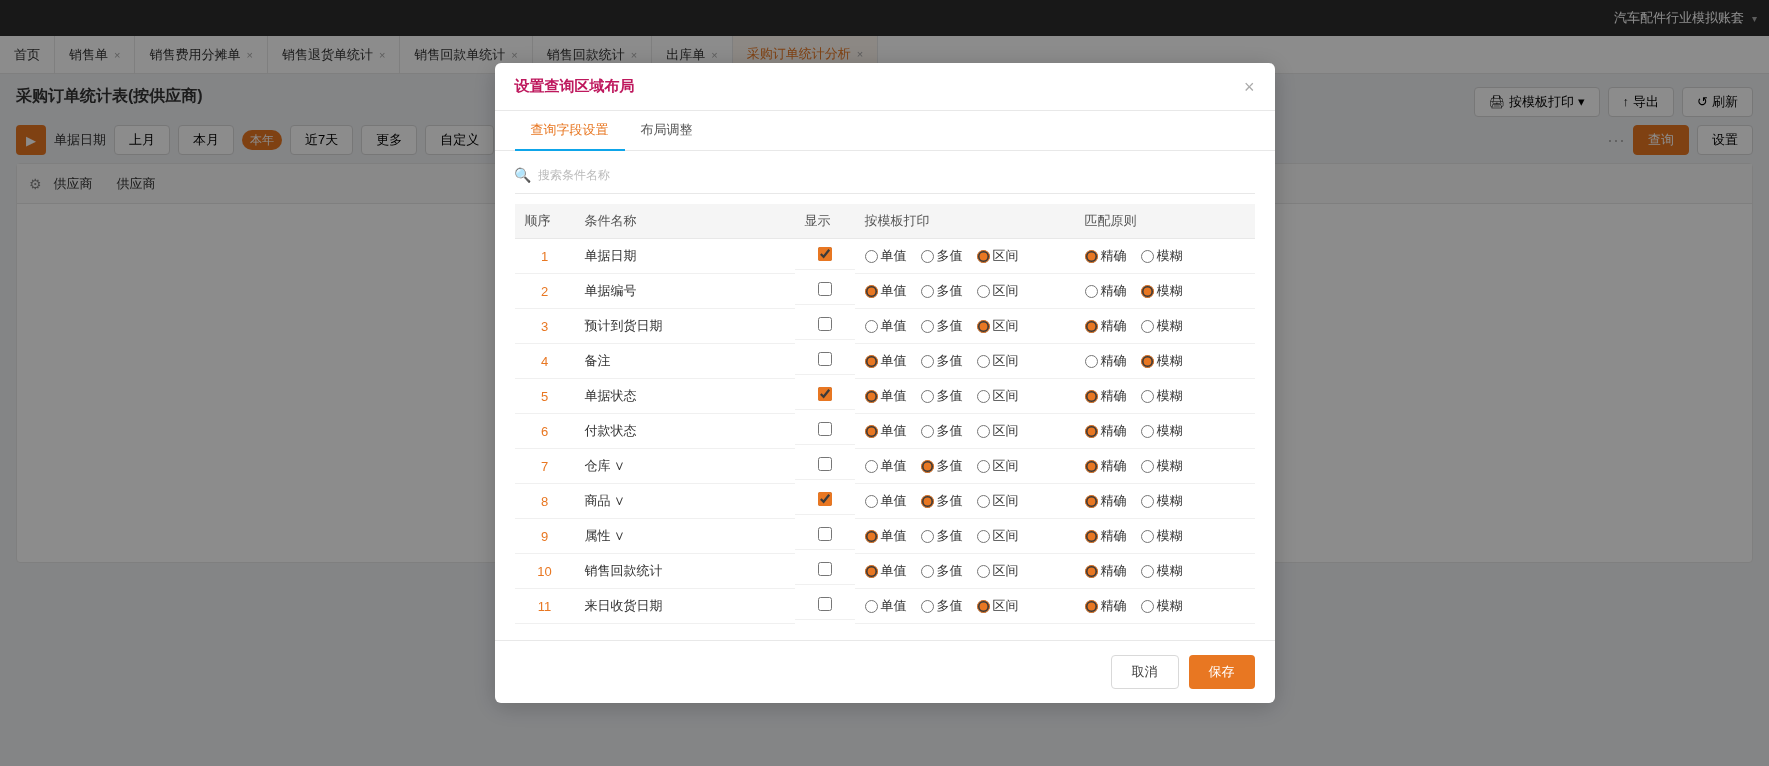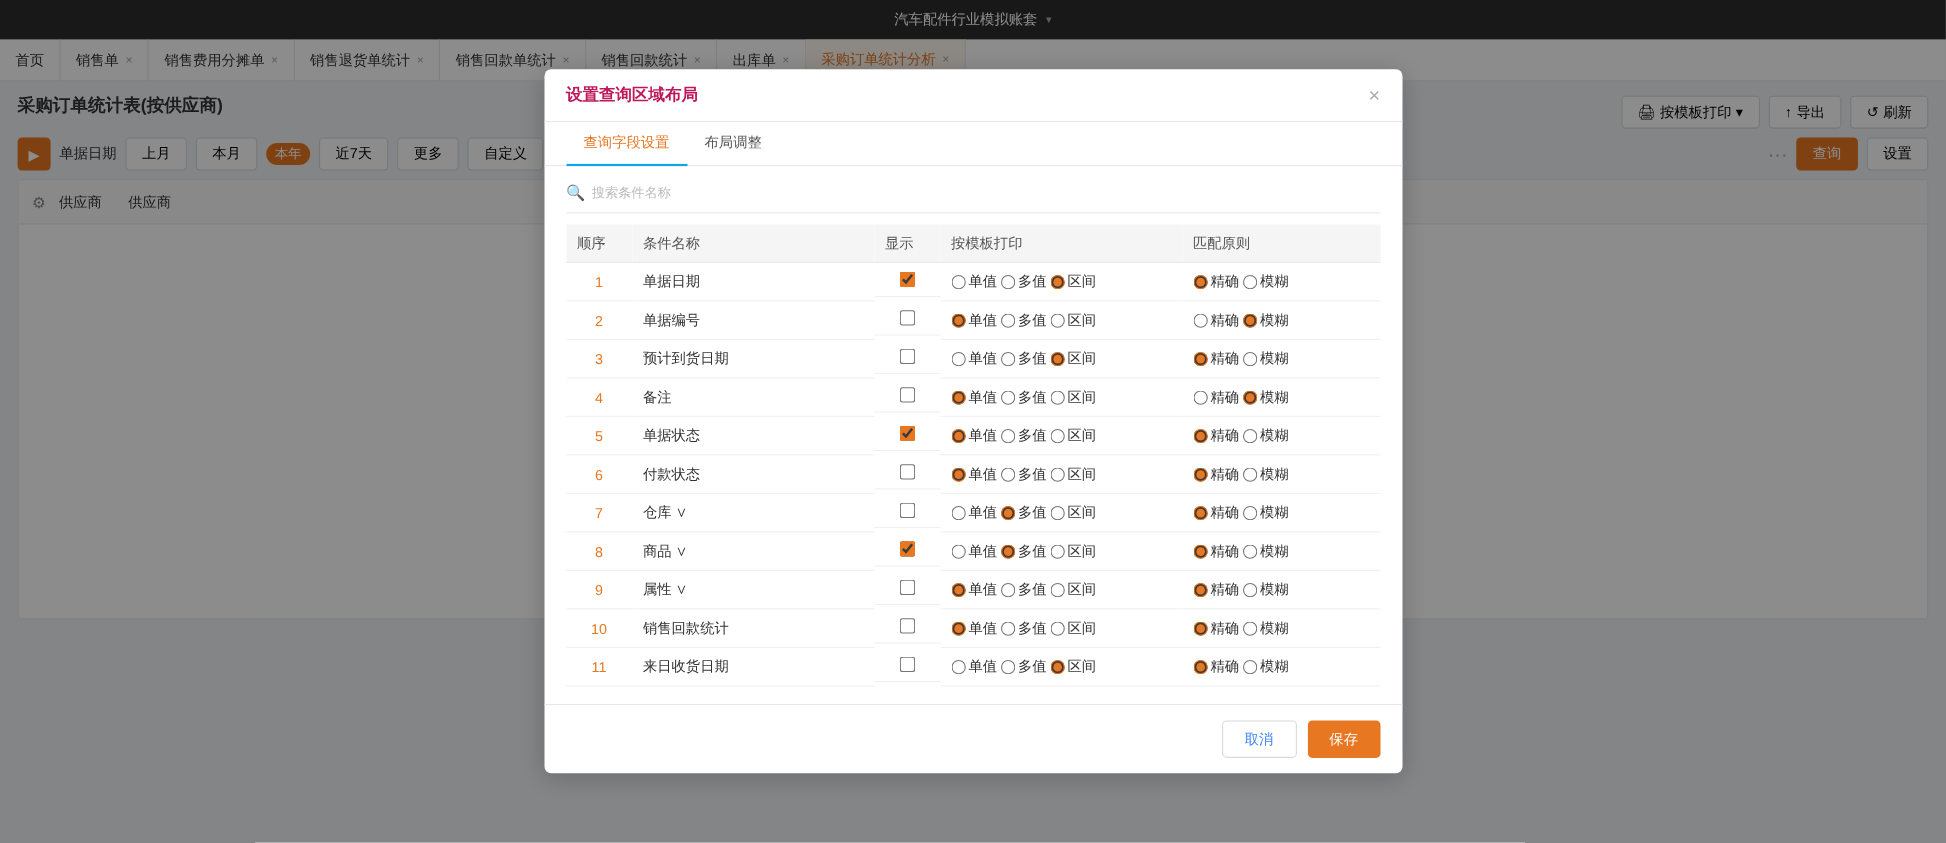--- a/index.html
+++ b/index.html
@@ -6,21 +6,21 @@
     body { font-family: "Microsoft YaHei", "PingFang SC", sans-serif; font-size: 13px; background: #f0f2f5; overflow: hidden; }
 
     
     .top-nav {
       background: #2d2d2d;
       height: 36px;
       display: flex;
       align-items: center;
       padding: 0 12px;
       color: #ccc;
-      justify-content: center;
+      justify-content: flex-end;
     }
     .top-nav-left { display: flex; align-items: center; gap: 8px; }
     .top-nav-title { color: #fff; font-size: 13px; }
     .top-nav-arrow { color: #aaa; font-size: 10px; }
     .top-nav-right { display: flex; align-items: center; gap: 16px; color: #ccc; font-size: 13px; }
     .top-nav-right .notif { position: relative; }
     .badge {
       background: #ff4d4f;
       color: #fff;
       font-size: 10px;
@@ -226,21 +226,21 @@
       padding: 8px 10px;
       font-size: 13px;
       color: #333;
       border-bottom: 1px solid #f0f0f0;
       vertical-align: middle;
     }
 
     .order-num { color: #e87722; font-weight: 500; }
 
     
-    .radio-group { display: flex; align-items: center; gap: 3px; }
+    .radio-group { display: flex; align-items: center; gap: 14px; }
     .radio-item { display: flex; align-items: center; gap: 3px; cursor: pointer; }
     .radio-item input[type="radio"] { accent-color: #e87722; cursor: pointer; }
 
     
     .cb { display: flex; align-items: center; justify-content: center; }
     .cb input[type="checkbox"] { accent-color: #e87722; cursor: pointer; width: 14px; height: 14px; }
 
     
     .modal-footer {
       padding: 14px 20px;
@@ -250,21 +250,21 @@
       border-top: 1px solid #e8e8e8;
     }
     .btn-cancel {
       height: 34px;
       padding: 0 20px;
       border: 1px solid #d9d9d9;
       border-radius: 4px;
       background: #fff;
       font-size: 13px;
       cursor: pointer;
-      color: #3b82f6;
+      color: #404040;
     }
     .btn-save {
       height: 34px;
       padding: 0 20px;
       border-radius: 4px;
       background: #e87722;
       color: #fff;
       border: none;
       font-size: 13px;
       cursor: pointer;

